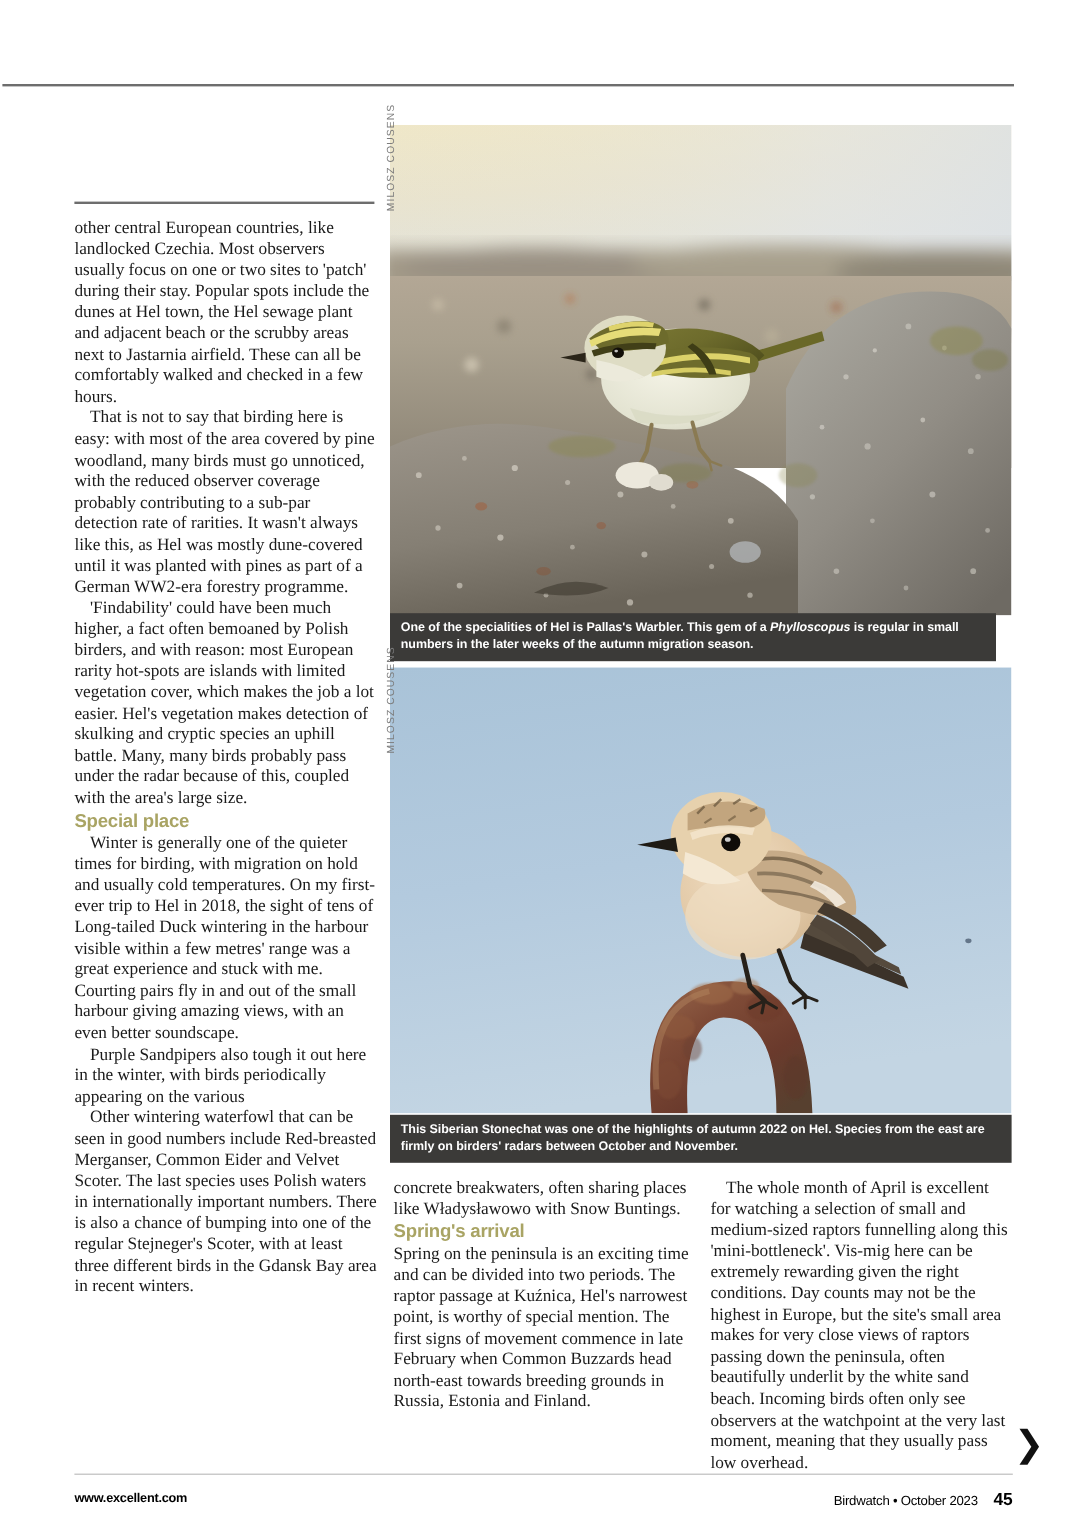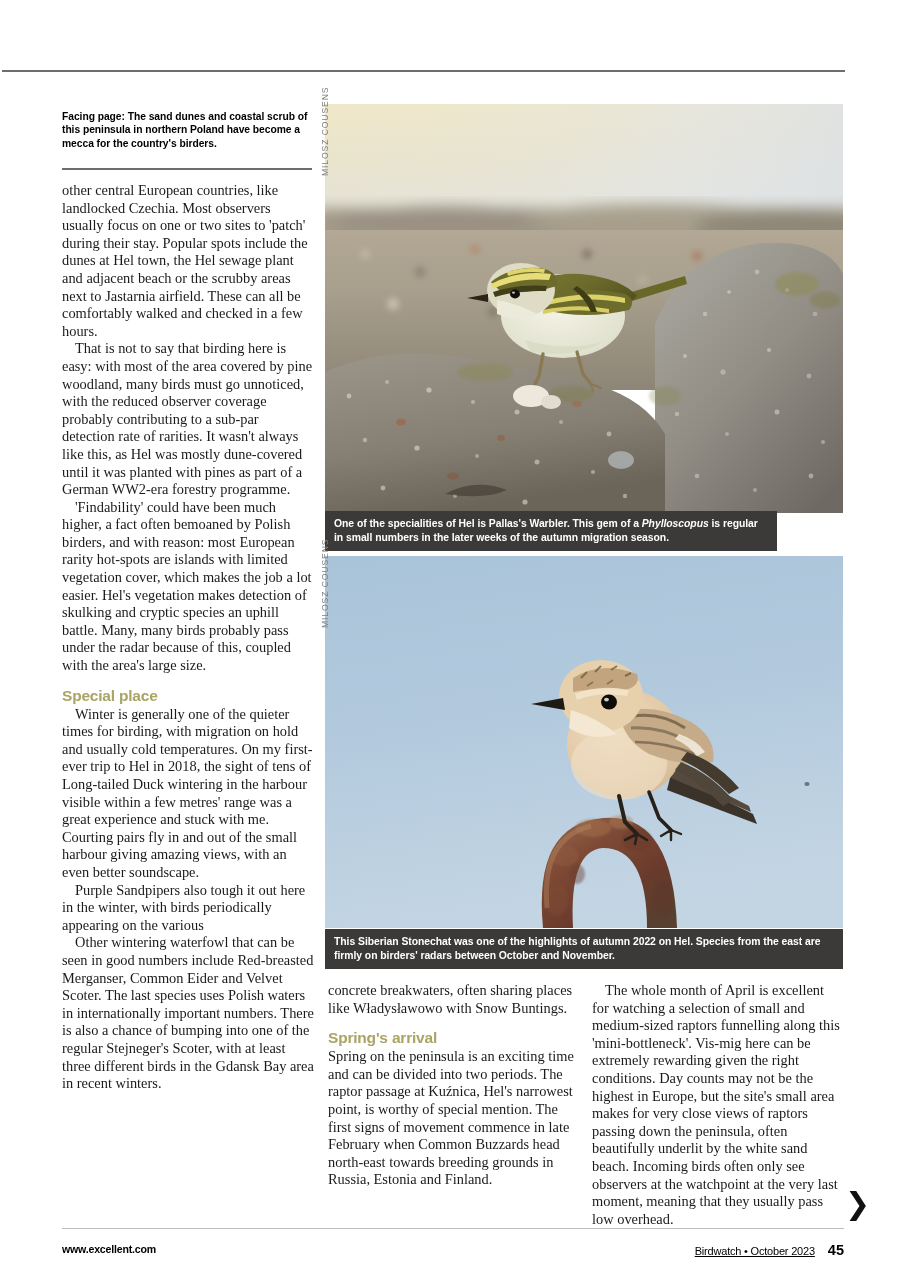--- a/index.html
+++ b/index.html
@@ -83,21 +83,20 @@
     width: 252px;
   }
 
   
   .section-head {
     font-family: "Liberation Sans", sans-serif;
     font-weight: bold;
     font-size: 15.5px;
     line-height: 19px;
     color: #a9a464;
-    margin-top: 11px;
     margin-bottom: 1px;
     letter-spacing: -0.2px;
   }
 
   
   .photo {
     position: absolute;
     overflow: hidden;
   }
 
@@ -126,21 +125,21 @@
     font-weight: bold;
     font-size: 10.4px;
     line-height: 13.6px;
     padding: 6px 9px 7px 9px;
     letter-spacing: -0.05px;
   }
 
   .caption-1 {
     left: 325px;
     top: 511px;
-    width: 452px;
+    width: 505px;
   }
 
   .caption-2 {
     left: 325px;
     top: 929px;
     width: 518px;
   }
 
   .caption i { font-style: italic; }
 
@@ -199,37 +198,35 @@
     display: flex;
     align-items: baseline;
     gap: 13px;
     font-family: "Liberation Sans", sans-serif;
   }
 
   .footer-mag {
     font-size: 11px;
     color: #000000;
     letter-spacing: -0.2px;
-    text-decoration: underline;
   }
 
   .footer-page {
     font-size: 14.5px;
     font-weight: bold;
     color: #000000;
   }
 </style>
 </head>
 <body>
 
 <div class="page">
 
   <div class="top-rule"></div>
 
-  <div class="standfirst">Facing page: The sand dunes and coastal scrub of this peninsula in northern Poland have become a mecca for the country's birders.</div>
   <div class="standfirst-rule"></div>
 
   <div class="photo photo-1">
     <svg viewBox="0 0 518 409" preserveAspectRatio="none">
       <defs>
         <linearGradient id="sky1" x1="0" y1="0" x2="0.25" y2="1">
           <stop offset="0%" stop-color="#efe7c8"></stop>
           <stop offset="45%" stop-color="#e8e3cf"></stop>
           <stop offset="100%" stop-color="#dfe2e0"></stop>
         </linearGradient>

